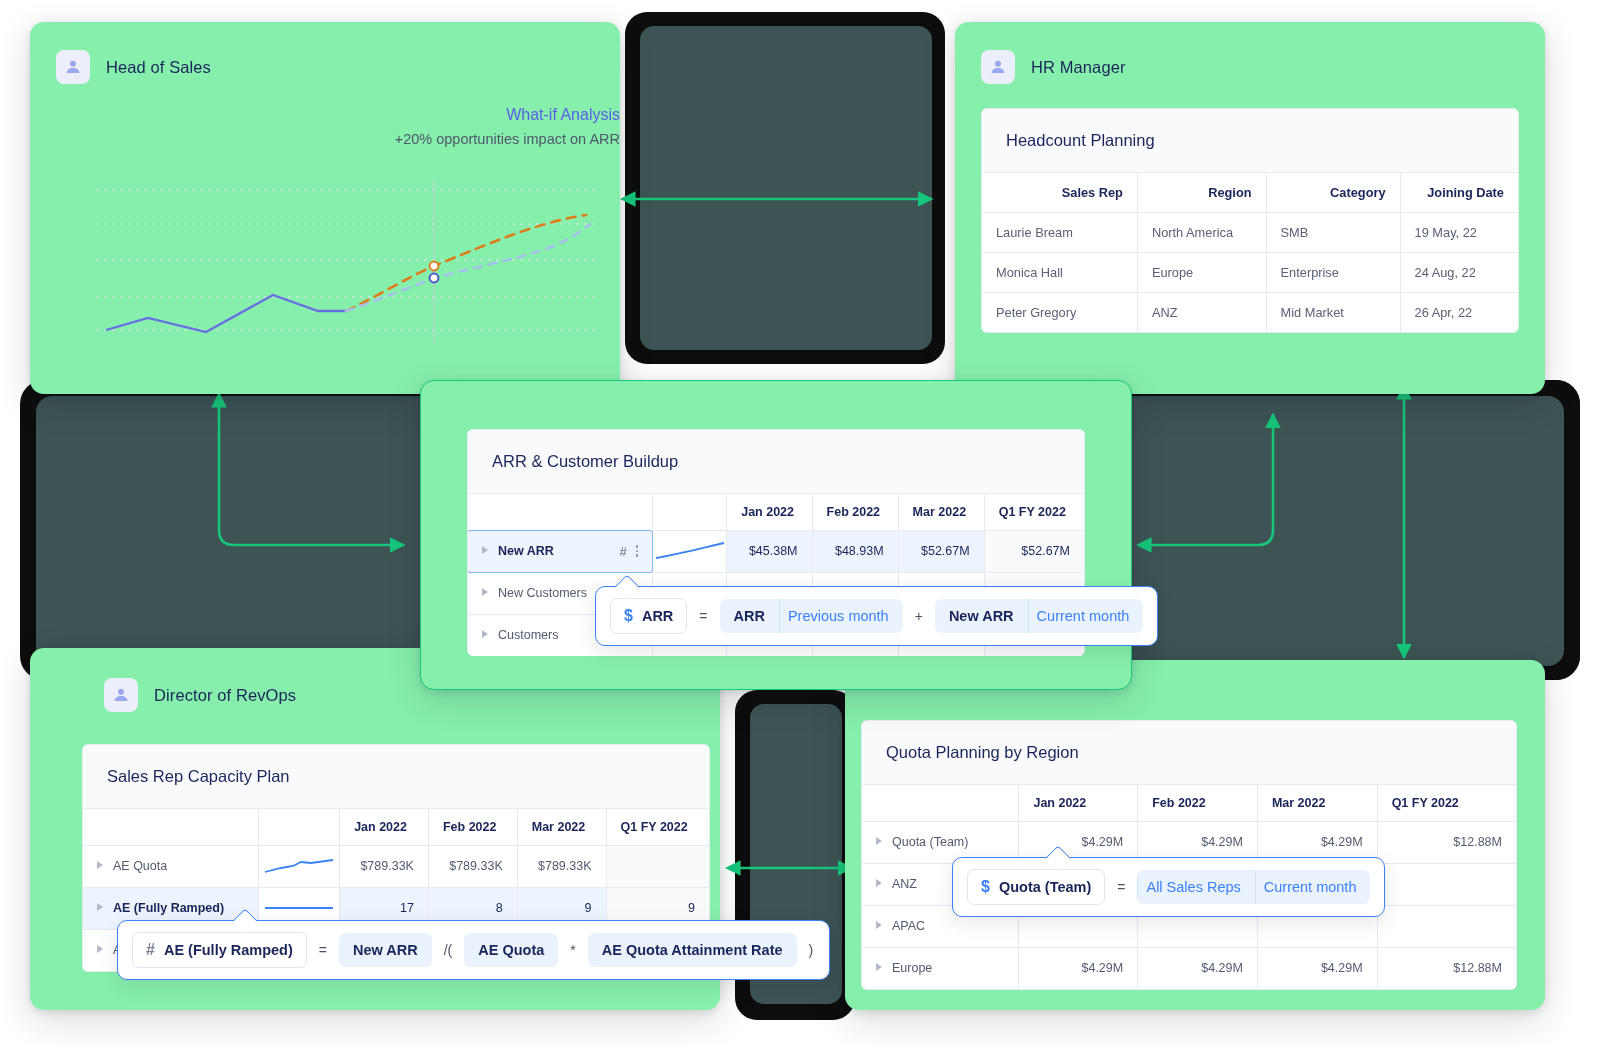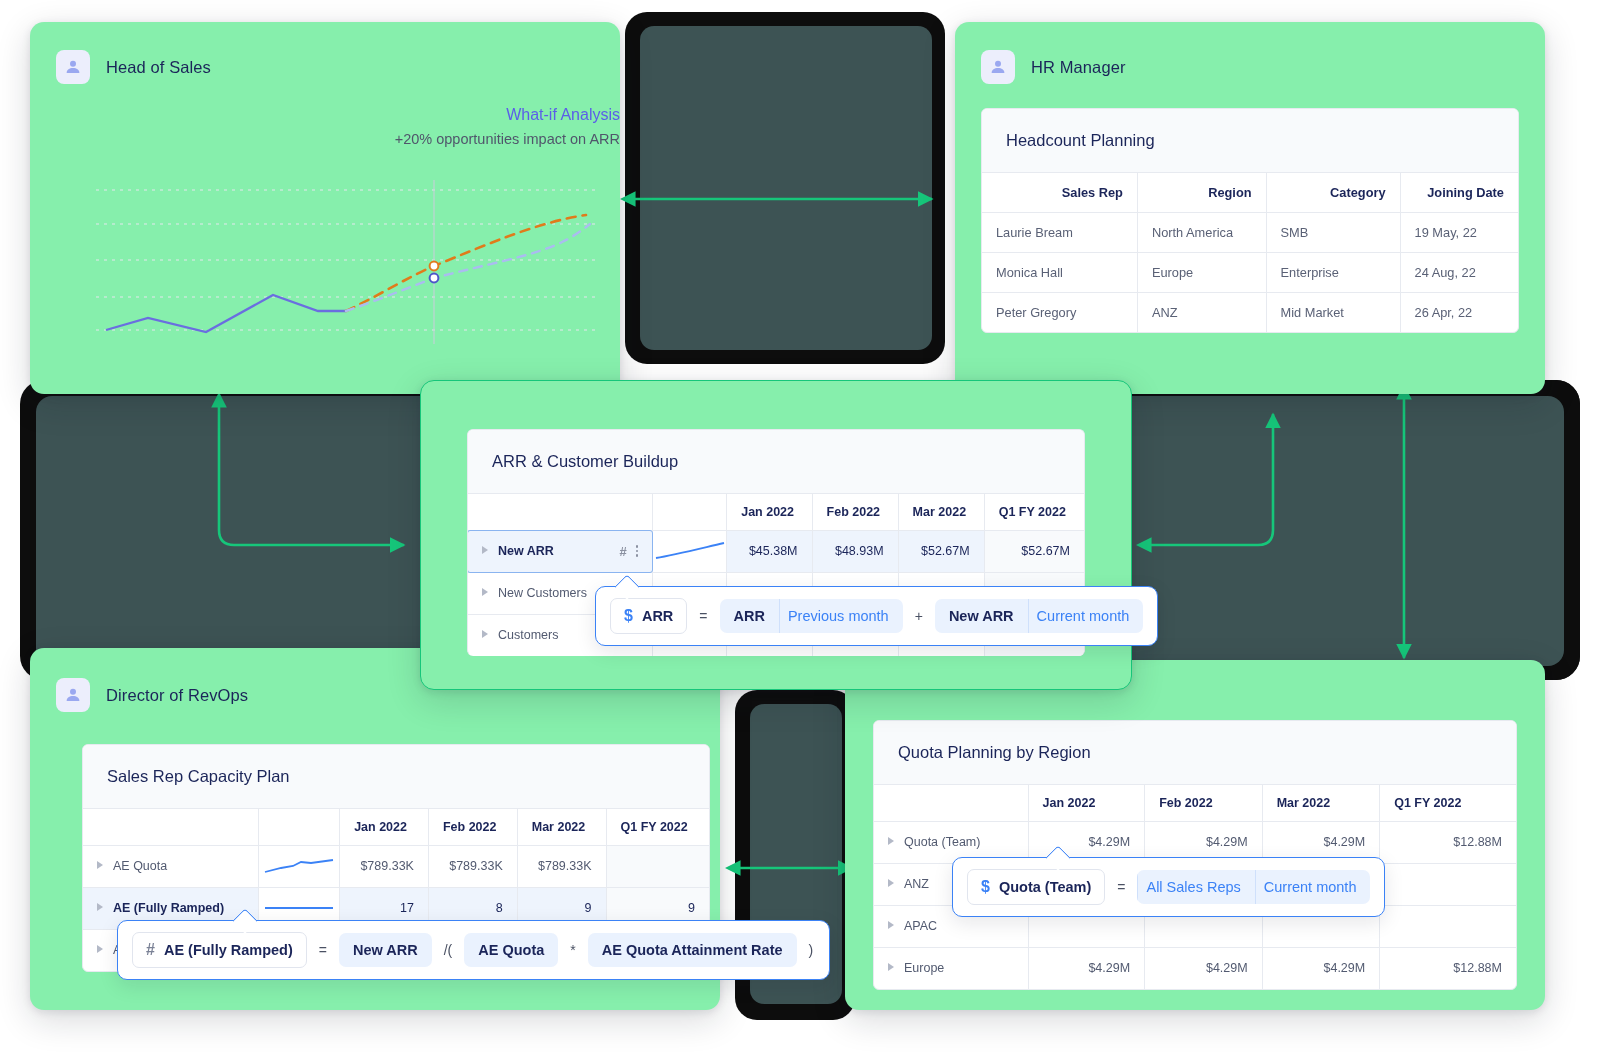--- a/index.html
+++ b/index.html
@@ -240,21 +240,21 @@
             <td>Peter Gregory</td>
             <td>ANZ</td>
             <td>Mid Market</td>
             <td>26 Apr, 22</td>
           </tr>
         </tbody>
       </table>
     </div>
   </div>
 
-  <div class="panel" style="left:30px; top:648px; width:690px; height:362px;">
+  <div class="panel" style="left:30px; top:648px; width:690px; height:362px;padding-left:48px;">
     <div class="panel-head" style="padding:30px 0 0 26px;">
       <div class="avatar">
         <svg width="18" height="18" viewBox="0 0 24 24" fill="#9aa8f0">
           <circle cx="12" cy="7.5" r="4"></circle>
             <path d="M3.5 20c0-4.2 3.8-6.6 8.5-6.6s8.5 2.4 8.5 6.6z"></path>
         </svg>
       </div>
       <div class="role-title">Director of RevOps</div>
     </div>
 
@@ -309,21 +309,21 @@
             <td></td>
             <td></td>
             <td class="blank"></td>
           </tr>
         </tbody>
       </table>
     </div>
   </div>
 
   <div class="panel" style="left:845px; top:660px; width:700px; height:350px;">
-    <div class="tablecard" style="position:absolute; left:28px; top:60px; right:28px;">
+    <div class="tablecard" style="position:absolute; left:16px; top:60px; right:28px;">
       <div class="tbl-title">Quota Planning by Region</div>
       <table class="grid-tbl">
         <thead>
           <tr>
             <th style="width:24%"></th>
             <th>Jan 2022</th>
             <th>Feb 2022</th>
             <th>Mar 2022</th>
             <th>Q1 FY 2022</th>
           </tr>

